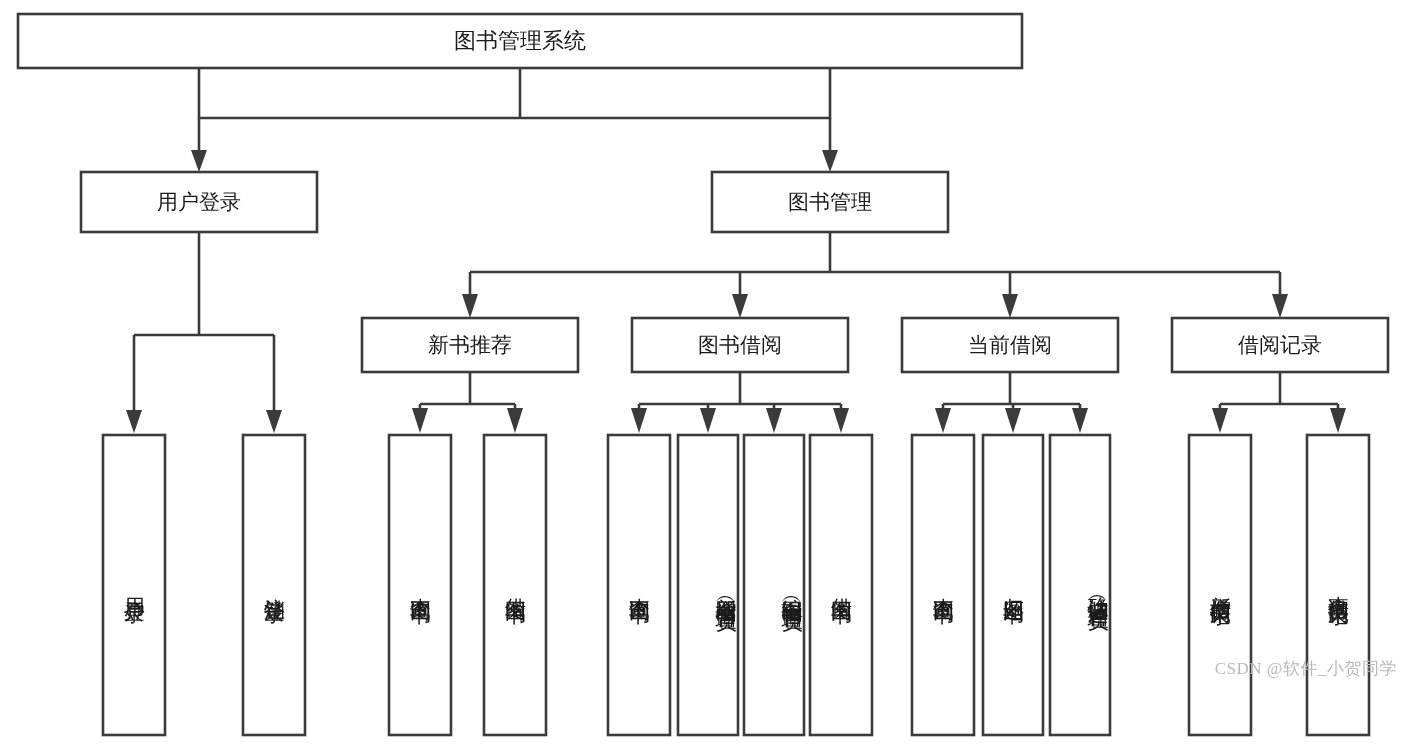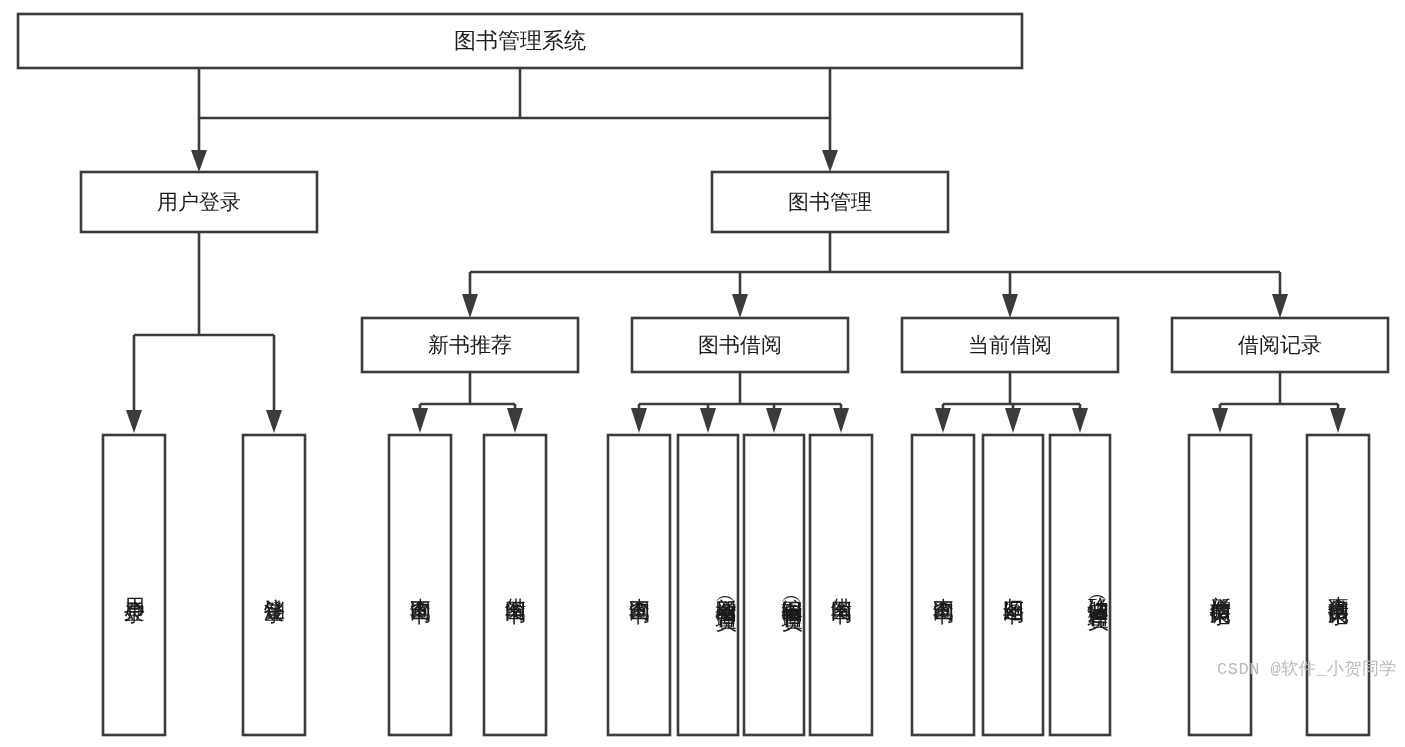--- a/index.html
+++ b/index.html
@@ -64,21 +64,21 @@
     stroke-linecap: butt;
   }
   .arrow-head {
     fill: #3b3b3b;
     stroke: none;
   }
   .watermark {
     position: absolute;
     right: 8px;
     bottom: 4px;
-    font-family: Liberation Mono, monospace;
+    font-family: Liberation Serif, serif;
     font-size: 17px;
     color: #b9b9b9;
     letter-spacing: 0.5px;
     white-space: nowrap;
     pointer-events: none;
   }
 </style>
 </head>
 <body>
 

